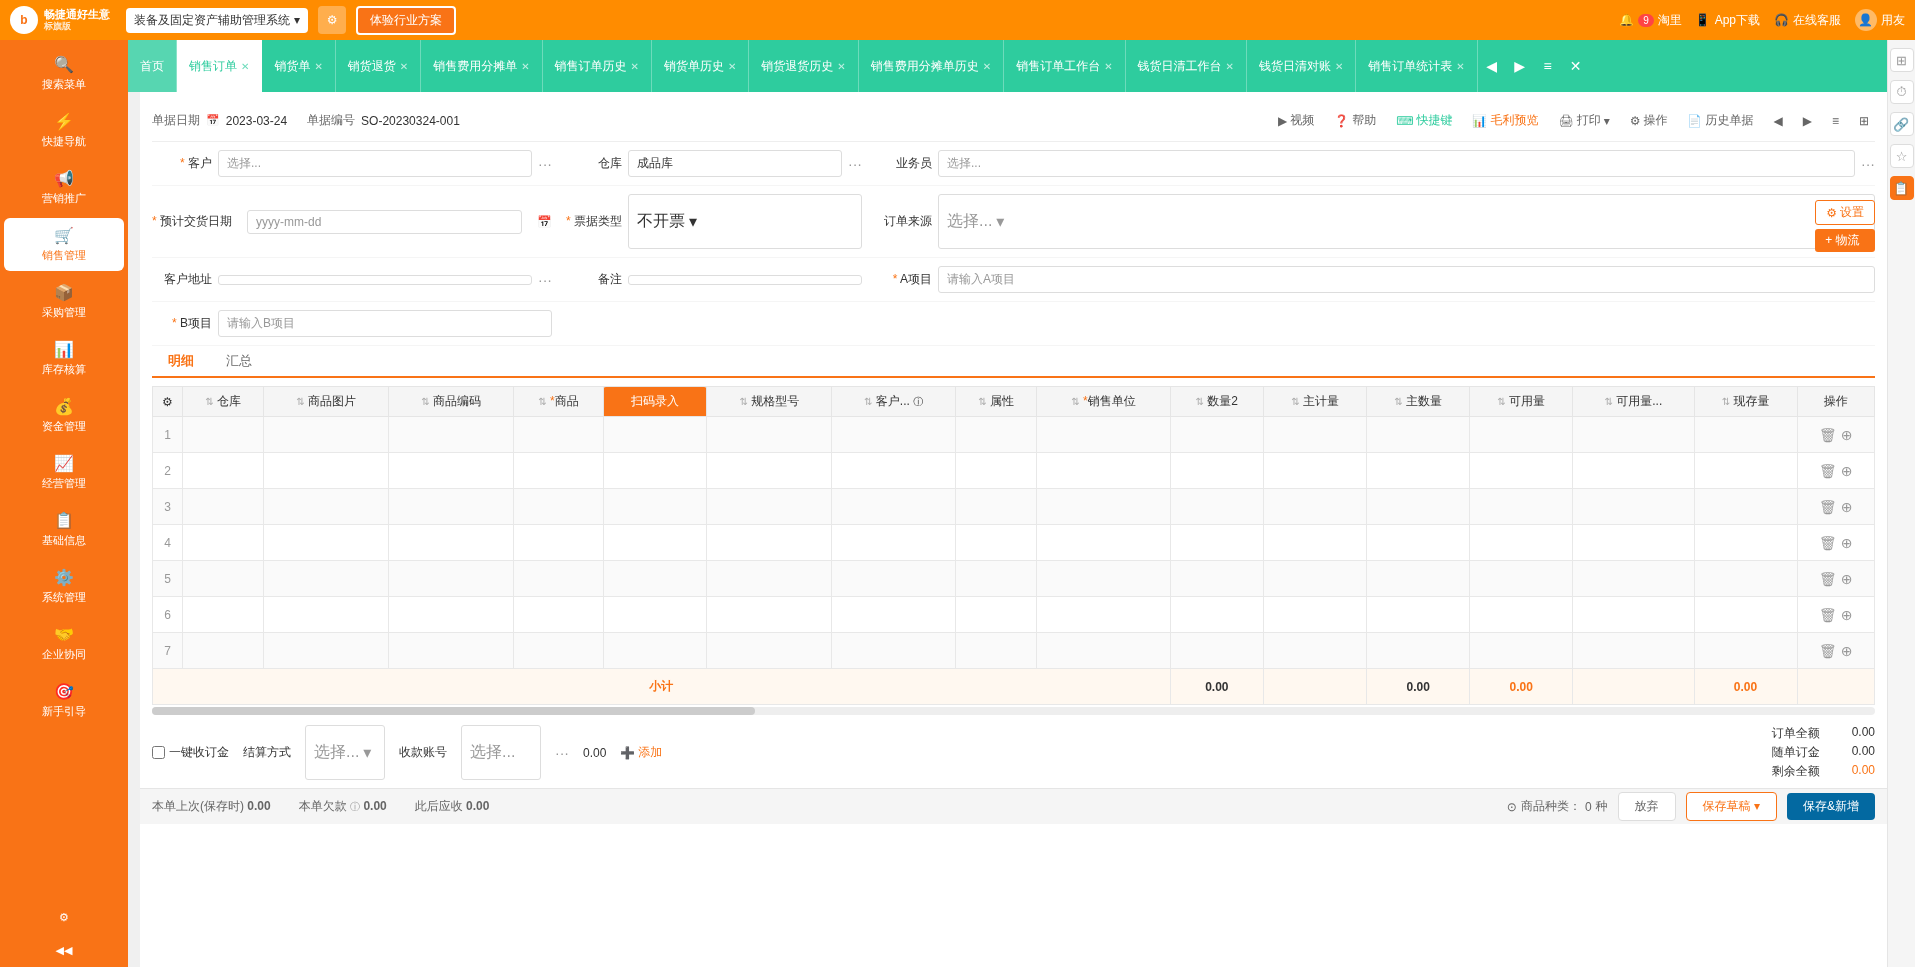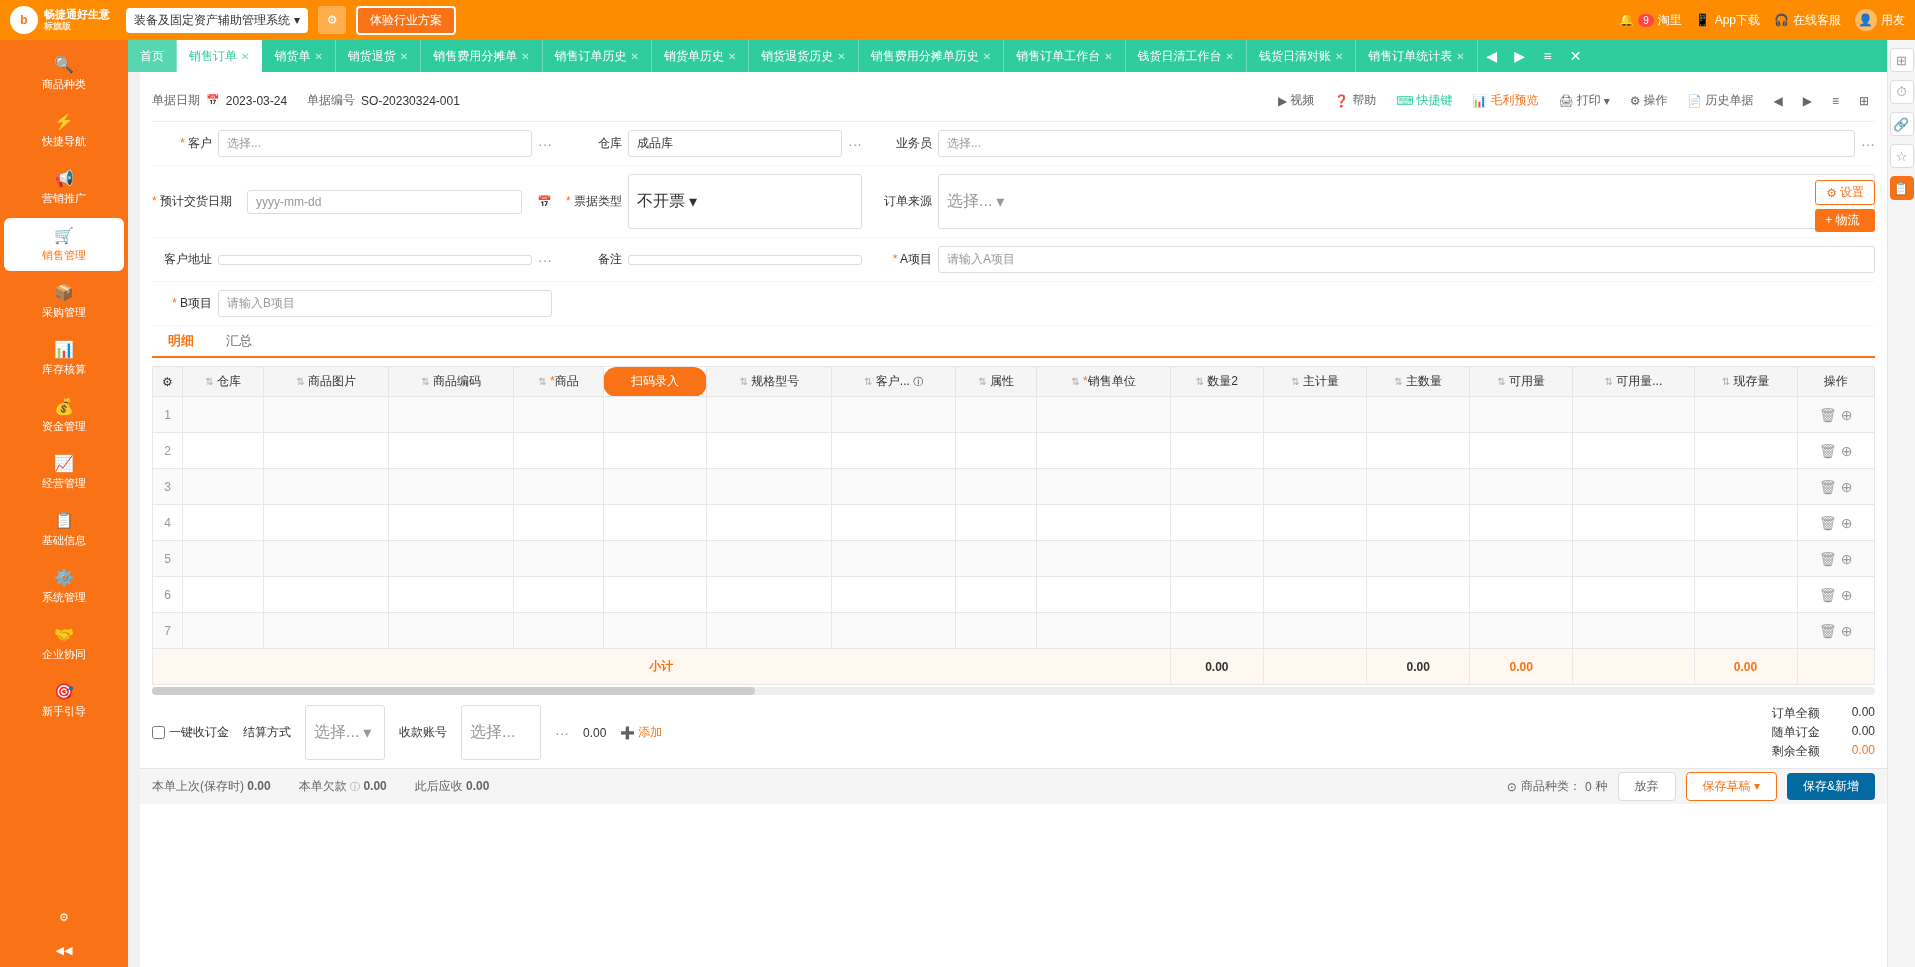--- a/index.html
+++ b/index.html
@@ -4,21 +4,21 @@
   <style>
     * { box-sizing: border-box; margin: 0; padding: 0; }
     body { font-family: "Microsoft YaHei", Arial, sans-serif; font-size: 12px; background: #f5f5f5; color: #333; overflow: hidden; }
 
     
     .app-container { display: flex; flex-direction: column; height: 967px; width: 1915px; }
     .top-bar { height: 40px; background: #ff8c00; display: flex; align-items: center; padding: 0 10px; gap: 10px; }
     .main-content { display: flex; flex: 1; overflow: hidden; }
     .sidebar { width: 128px; background: #f97316; display: flex; flex-direction: column; padding-top: 5px; flex-shrink: 0; }
     .content-area { flex: 1; display: flex; flex-direction: column; overflow: hidden; background: #f0f0f0; }
-    .tab-bar { height: 32px; background: #2ecc9e; display: flex; align-items: stretch; }
+    .tab-bar { height: 52px; background: #2ecc9e; display: flex; align-items: stretch; }
     .page-body { flex: 1; background: #fff; overflow-y: auto; padding: 10px 12px; }
 
     
     .logo-area { display: flex; align-items: center; gap: 6px; color: #fff; font-weight: bold; font-size: 13px; }
     .logo-icon { width: 28px; height: 28px; background: #fff; border-radius: 50%; display: flex; align-items: center; justify-content: center; color: #f97316; font-weight: bold; font-size: 12px; }
     .logo-text { color: #fff; font-size: 12px; line-height: 1.3; }
     .system-selector { background: #fff; border: none; border-radius: 4px; padding: 4px 8px; font-size: 12px; color: #333; cursor: pointer; display: flex; align-items: center; gap: 4px; margin-left: 6px; }
     .gear-btn { width: 28px; height: 28px; background: rgba(255,255,255,0.3); border-radius: 4px; display: flex; align-items: center; justify-content: center; cursor: pointer; color: #fff; }
     .industry-btn { background: #f97316; border: 2px solid #fff; color: #fff; padding: 4px 12px; border-radius: 4px; cursor: pointer; font-size: 12px; }
     .top-right { margin-left: auto; display: flex; align-items: center; gap: 14px; color: #fff; font-size: 12px; }
@@ -140,21 +140,21 @@
         <span>用友</span>
       </div>
     </div>
   </div>
 
   <div class="main-content">
 
     <div class="sidebar">
       <div class="sidebar-item">
         <span class="icon">🔍</span>
-        <span>商品种类</span>
+        <span>搜索菜单</span>
       </div>
       <div class="sidebar-item">
         <span class="icon">⚡</span>
         <span>快捷导航</span>
       </div>
       <div class="sidebar-item">
         <span class="icon">📢</span>
         <span>营销推广</span>
       </div>
       <div class="sidebar-item active">
@@ -404,21 +404,21 @@
 
         <div style="overflow-x:auto;overflow-y:visible;">
           <table class="data-table">
             <thead>
               <tr>
                 <th style="width:30px;">⚙</th>
                 <th><span class="sort-icon">⇅</span> 仓库</th>
                 <th><span class="sort-icon">⇅</span> 商品图片</th>
                 <th><span class="sort-icon">⇅</span> 商品编码</th>
                 <th><span class="sort-icon">⇅</span> <span class="required">*</span>商品</th>
-                <th style="background:#f97316;color:#fff;border-radius:14px;">扫码录入</th>
+                <th style="background:#f97316;color:#fff;border-radius:3px;">扫码录入</th>
                 <th><span class="sort-icon">⇅</span> 规格型号</th>
                 <th><span class="sort-icon">⇅</span> 客户... <span style="font-size:10px;">ⓘ</span></th>
                 <th><span class="sort-icon">⇅</span> 属性</th>
                 <th><span class="sort-icon">⇅</span> <span class="required">*</span>销售单位</th>
                 <th><span class="sort-icon">⇅</span> 数量2</th>
                 <th><span class="sort-icon">⇅</span> 主计量</th>
                 <th><span class="sort-icon">⇅</span> 主数量</th>
                 <th><span class="sort-icon">⇅</span> 可用量</th>
                 <th><span class="sort-icon">⇅</span> 可用量...</th>
                 <th><span class="sort-icon">⇅</span> 现存量</th>

